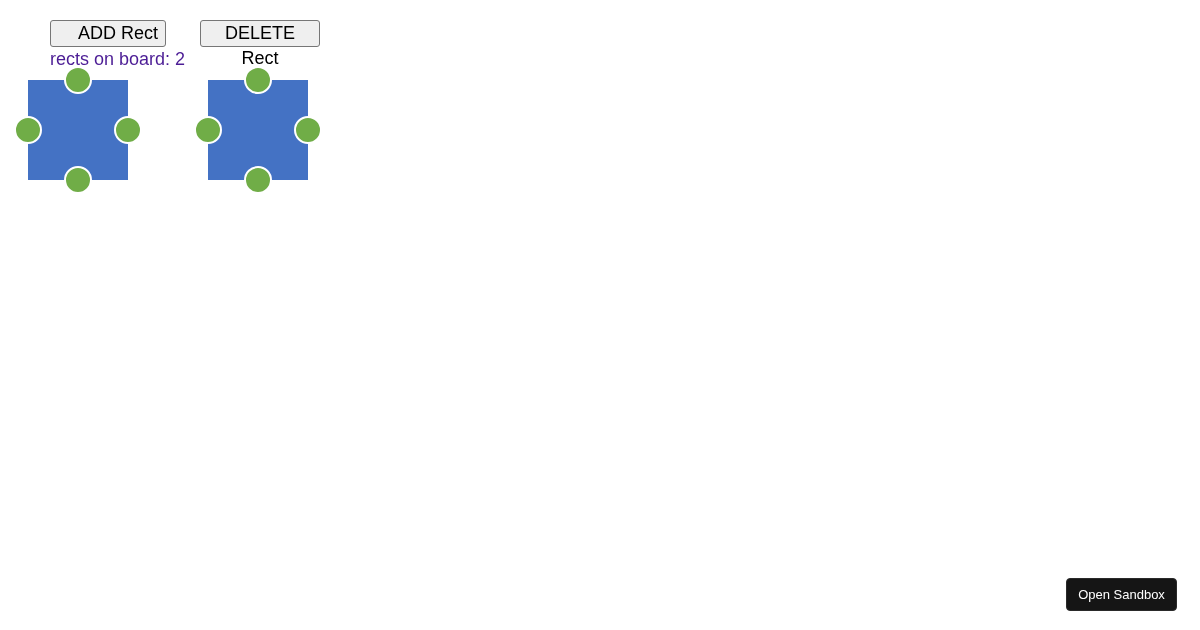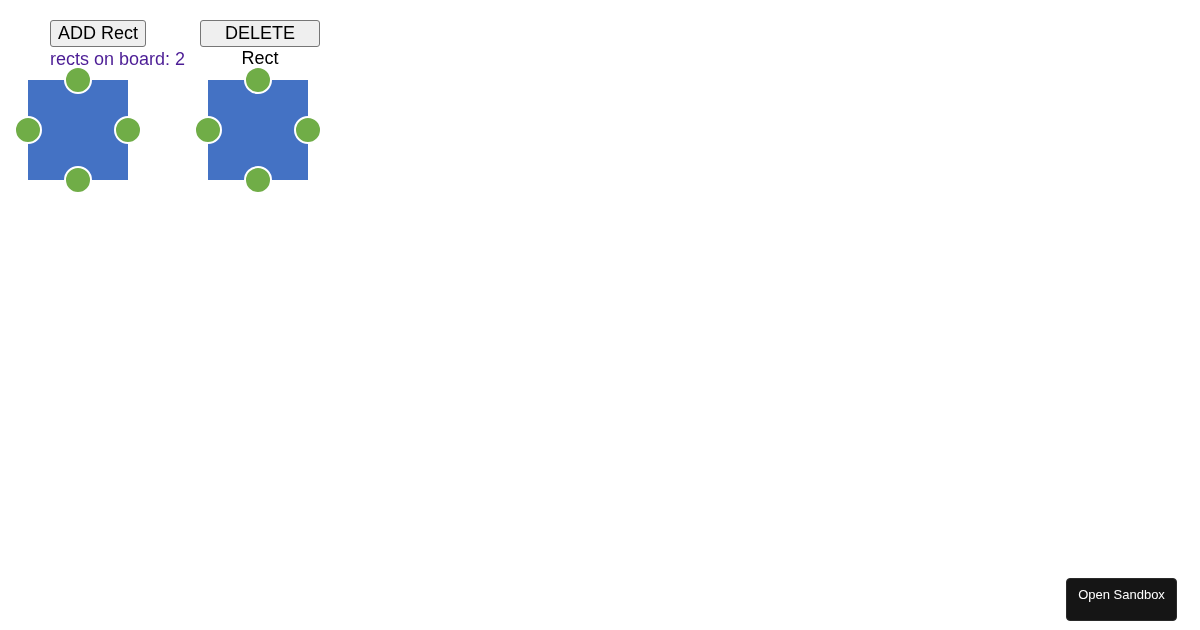--- a/index.html
+++ b/index.html
@@ -15,38 +15,38 @@
       border: 1px solid #767676;
       border-radius: 3px;
       background: #efefef;
       color: #000;
       font-family: "Liberation Sans", sans-serif;
       font-size: 18px;
       line-height: 25px;
       box-sizing: border-box;
       cursor: pointer;
     }
-    #add-btn { left: 50px; top: 20px; width: 96px; }
+    #add-btn { left: 50px; top: 20px; width: 116px; text-align: right; }
     #del-btn { left: 200px; top: 20px; width: 120px; }
     .count {
       position: absolute; left: 50px; top: 48px;
       font-size: 18px; color: #4c1d95; line-height: 22px;
       white-space: nowrap;
     }
     .board { position: absolute; left: 0; top: 0; width: 400px; height: 220px; }
     .rect {
       position: absolute; width: 100px; height: 100px; background: #4472c4;
     }
     .port {
       position: absolute; width: 28px; height: 28px; border-radius: 50%;
       background: #70ad47; border: 2px solid #ffffff; box-sizing: border-box;
       cursor: crosshair;
     }
     .sandbox-btn {
-      position: absolute; left: 1066px; top: 578px; width: 111px; height: 43px;
+      position: absolute; left: 1066px; top: 578px; width: 111px; height: 33px;
       background: #151515; color: #ffffff; border: 1px solid #2a2a2a; border-radius: 4px;
       font-family: "Liberation Sans", sans-serif; font-size: 13px; line-height: 31px;
       text-align: center; box-sizing: border-box; cursor: pointer;
     }
   </style>
 </head>
 <body>
 
 <button id="add-btn" class="btn">ADD Rect</button>
 <button id="del-btn" class="btn">DELETE Rect</button>

